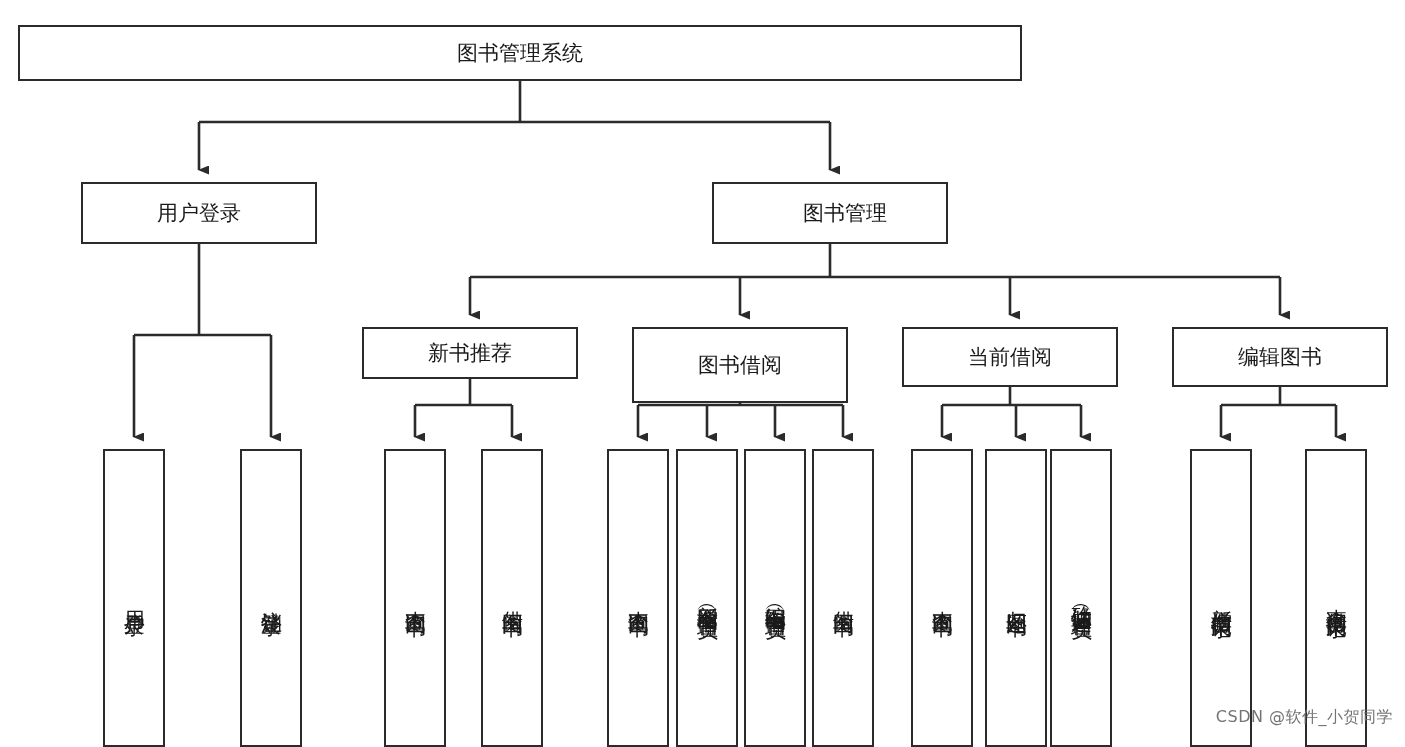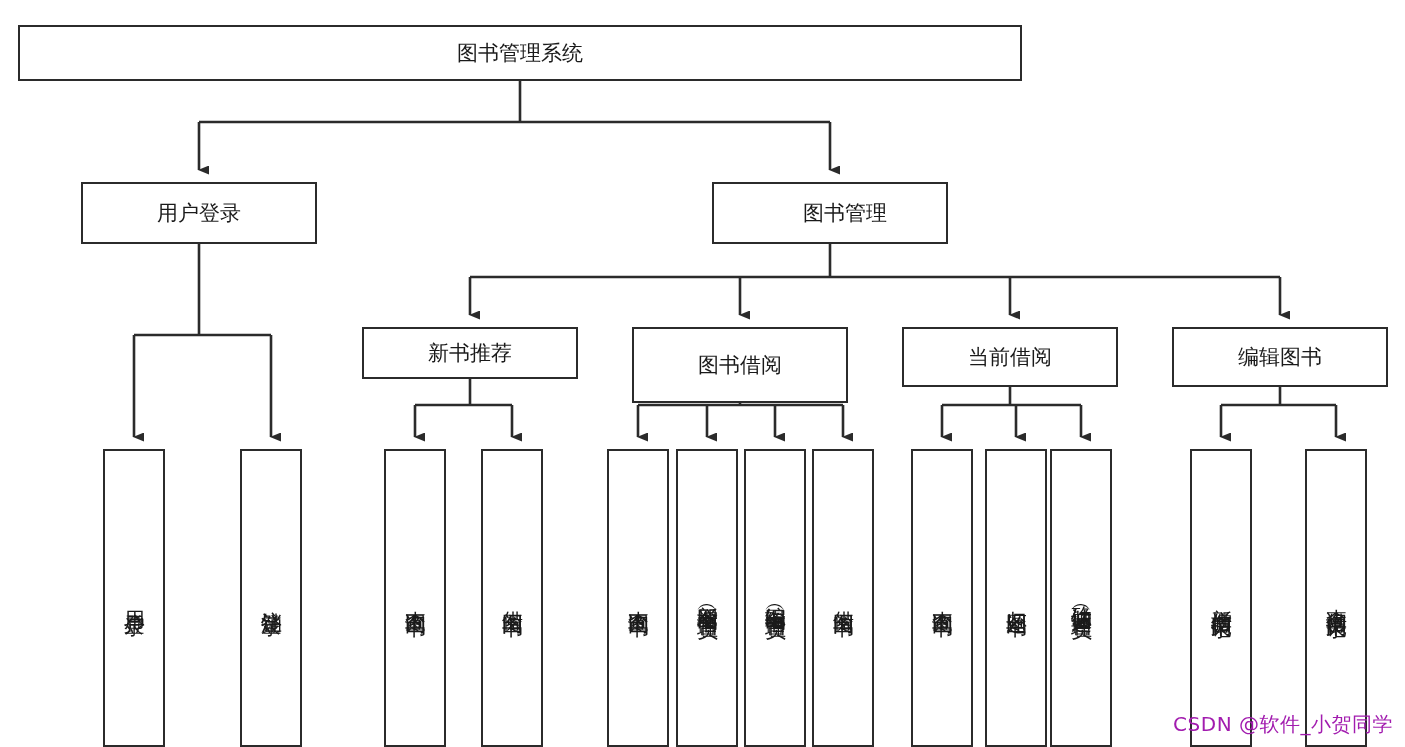--- a/index.html
+++ b/index.html
@@ -50,23 +50,23 @@
   .node.vertical .node-label {
     font-size: 21px;
     writing-mode: vertical-rl;
     text-orientation: upright;
     letter-spacing: 2px;
     line-height: 1;
   }
   .watermark {
     position: absolute;
     right: 12px;
-    bottom: 9px;
-    font-size: 20px;
-    color: #a21caf;
+    bottom: 19px;
+    font-size: 16px;
+    color: #737373;
     letter-spacing: 0.5px;
     white-space: nowrap;
     pointer-events: none;
   }
 </style>
 </head>
 <body>
 
 <div id="diagram-root">
 

